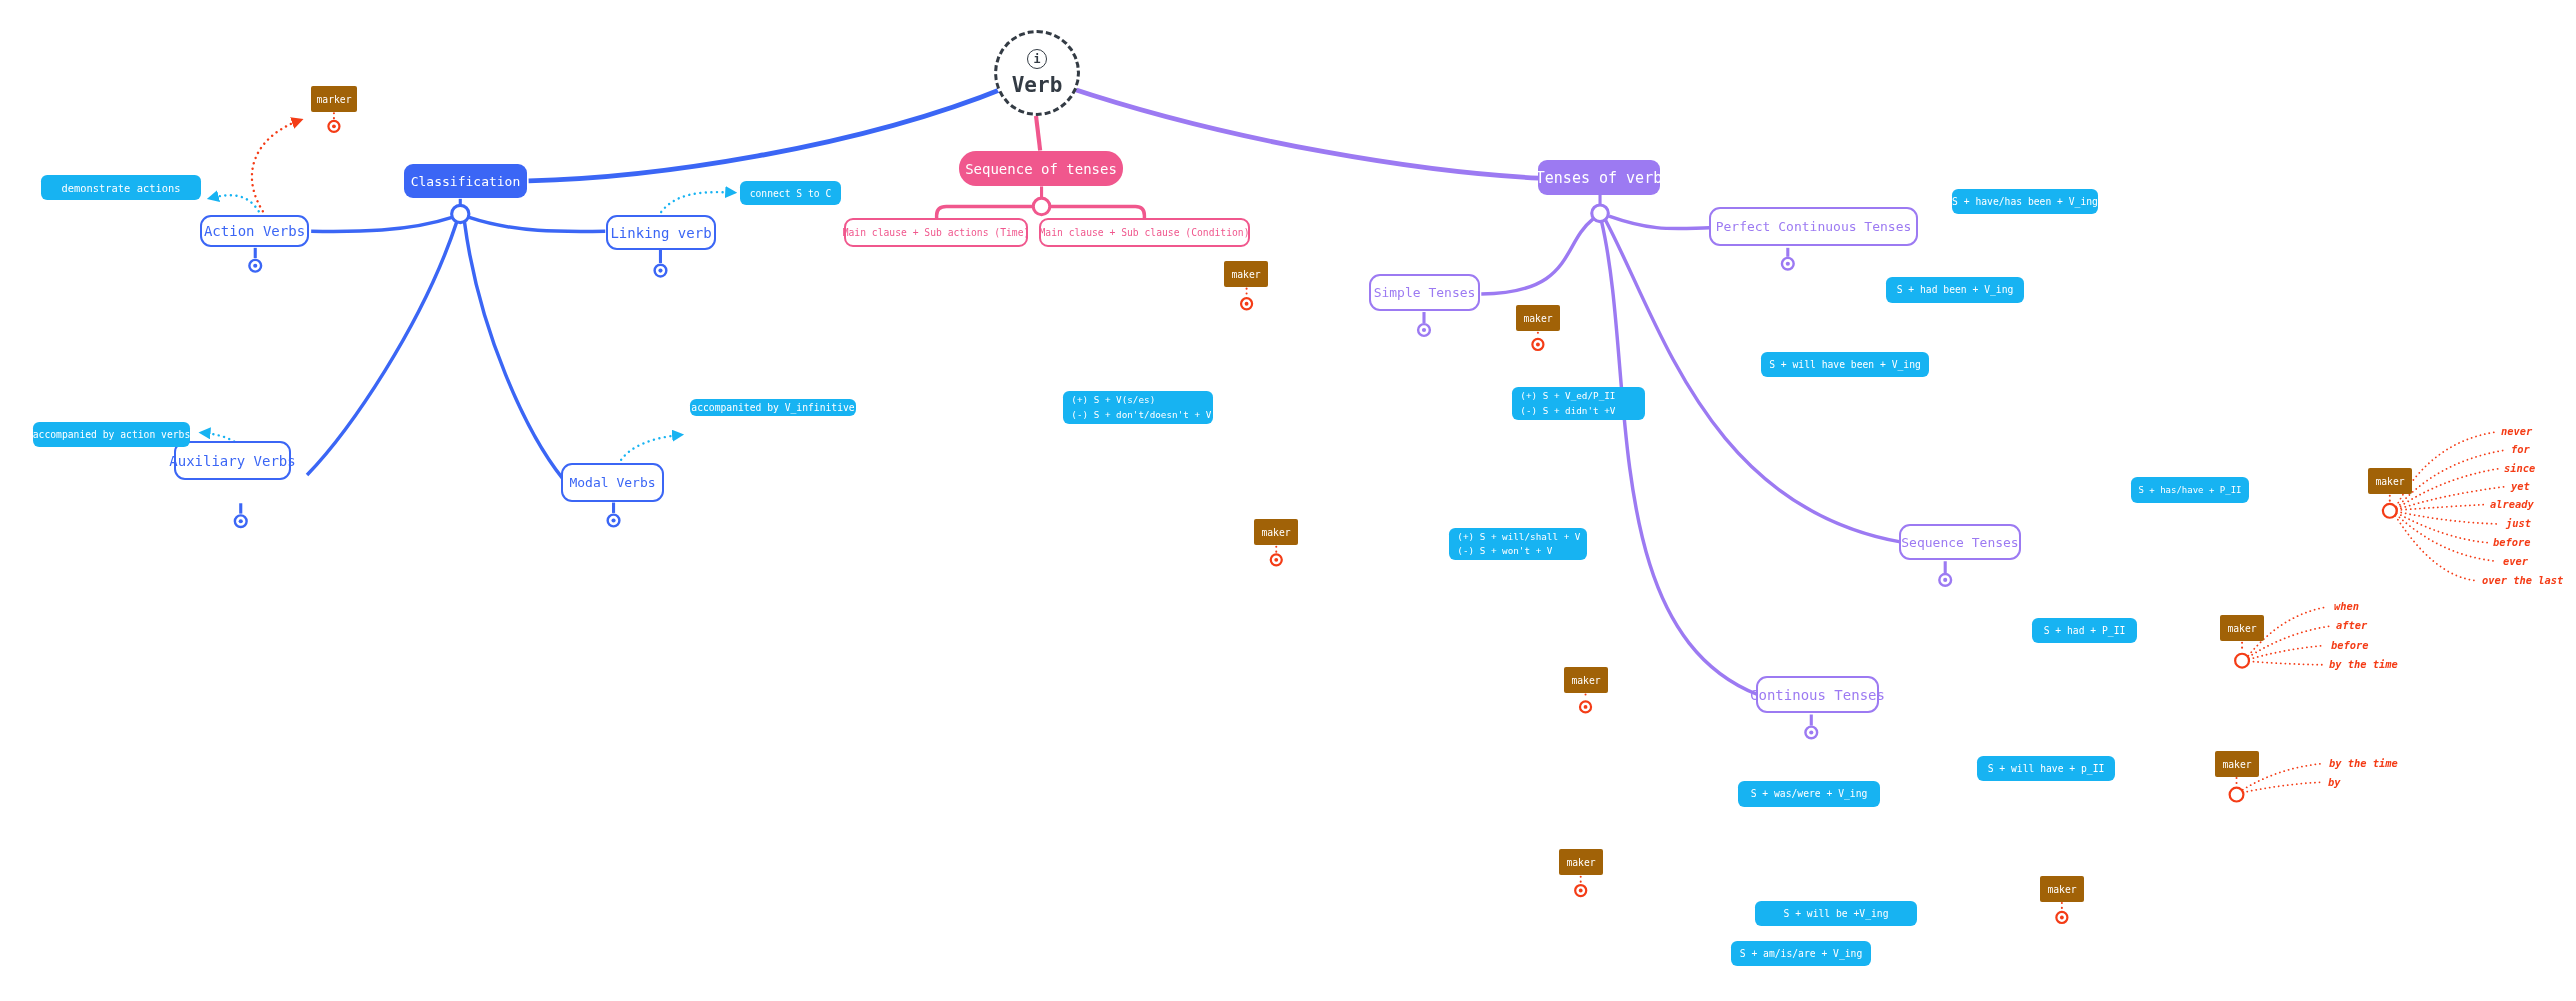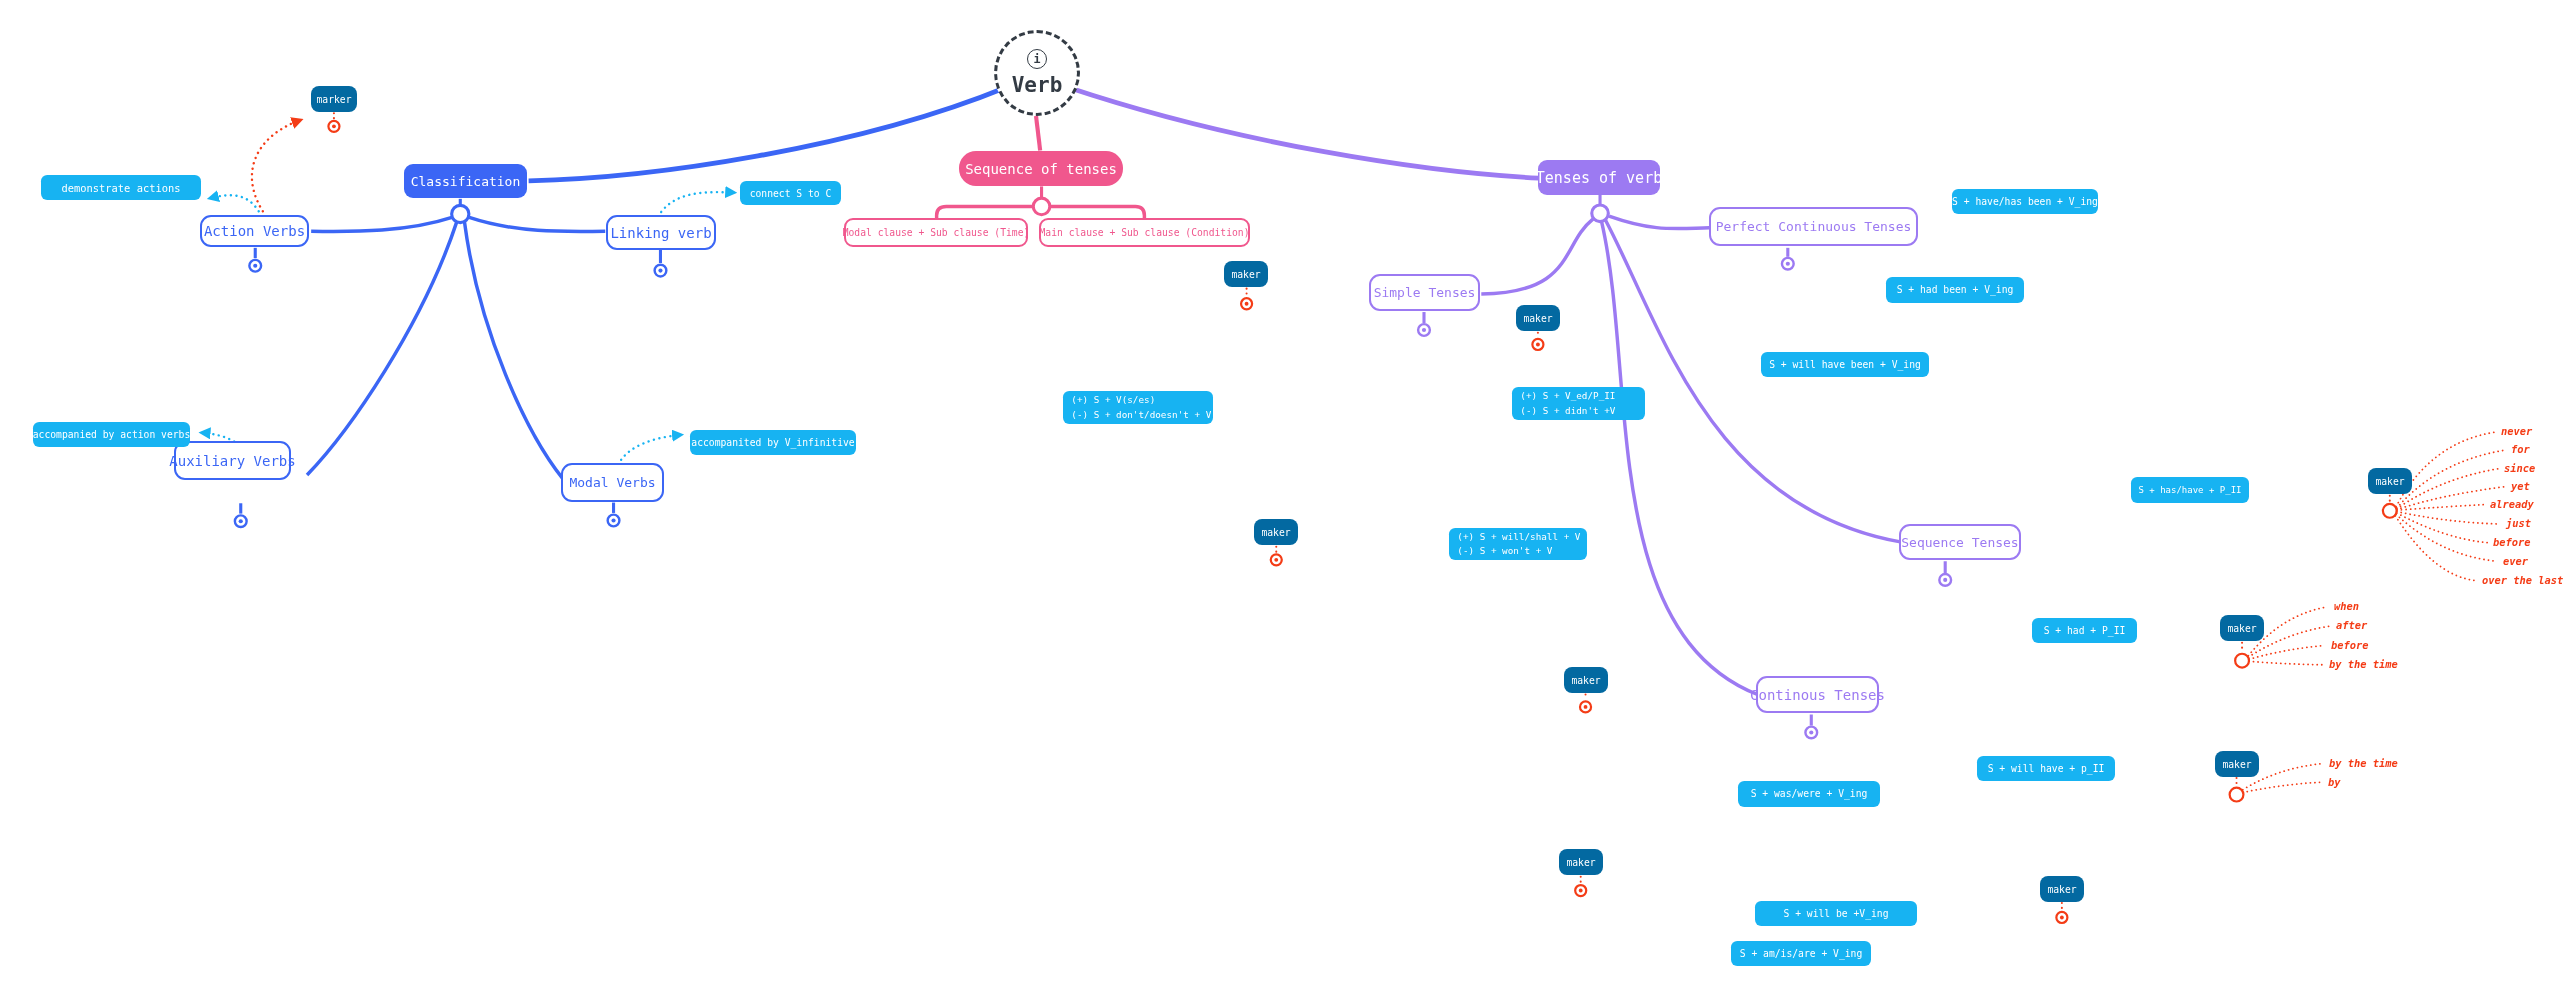--- a/index.html
+++ b/index.html
@@ -9,21 +9,21 @@
   .root{border:3.1px dashed #333b44;border-radius:50%;flex-direction:column;gap:4.1px;background:#fff;color:#333b44;font-weight:bold;font-size:21px;}
   .info-badge{width:18.6px;height:18.6px;border:1.7px solid #333b44;border-radius:50%;display:flex;align-items:center;justify-content:center;font-size:11.7px;font-weight:bold;font-style:normal;}
   .filled-blue{background:#3b66f5;color:#fff;border-radius:9px;font-size:13px;}
   .filled-pink{background:#f0578d;color:#fff;border-radius:17px;font-size:14px;}
   .filled-purple{background:#9c7af2;color:#fff;border-radius:9px;font-size:15px;}
   .child-blue{background:#fff;border:2.8px solid #3b66f5;color:#3b66f5;border-radius:11px;font-size:14px;}
   .child-pink{background:#fff;border:2.4px solid #f0578d;color:#f0578d;border-radius:9px;font-size:9.7px;}
   .child-purple{background:#fff;border:2.8px solid #9c7af2;color:#9c7af2;border-radius:11px;font-size:13px;}
   .cyan-label{background:#17b3f2;color:#fff;border-radius:6.2px;font-size:9.7px;}
   .cyan-label2{background:#17b3f2;color:#fff;border-radius:6.2px;font-size:9.3px;flex-direction:column;align-items:flex-start;justify-content:center;padding-left:8.3px;line-height:14.5px;}
-  .maker{background:#0369a1;color:#fff;border-radius:8px;font-size:9.7px;text-align:center;}
+  .maker{background:#a16207;color:#fff;border-radius:2px;font-size:9.7px;text-align:center;}
   .fan-word{position:absolute;color:#f43c16;font-style:italic;font-weight:bold;font-size:10.4px;z-index:3;white-space:nowrap;}
 </style>
 </head>
 <body>
 
 <div id="canvas">
 
 <svg id="wires" width="2576" height="1001" viewBox="0 0 3730 1450">
   <defs>
     <marker id="arr-cyan" viewBox="0 0 10 10" refX="7" refY="5" markerWidth="5" markerHeight="5" orient="auto">
@@ -164,33 +164,33 @@
     <span>Verb</span>
   </div>
 
   <div class="node filled-blue" style="left:404px;top:164px;width:123px;height:34px;">Classification</div>
   <div class="node child-blue" style="left:200px;top:215px;width:109px;height:32px;">Action Verbs</div>
   <div class="node child-blue" style="left:606px;top:215px;width:110px;height:35px;">Linking verb</div>
   <div class="node child-blue" style="left:174px;top:441px;width:117px;height:39px;">Auxiliary Verbs</div>
   <div class="node child-blue" style="left:561px;top:463px;width:103px;height:39px;font-size:13px;">Modal Verbs</div>
 
   <div class="node filled-pink" style="left:959px;top:151px;width:164px;height:35px;">Sequence of tenses</div>
-  <div class="node child-pink" style="left:844px;top:218px;width:184px;height:29px;">Modal clause + Sub clause (Time)</div>
+  <div class="node child-pink" style="left:844px;top:218px;width:184px;height:29px;">Main clause + Sub actions (Time)</div>
   <div class="node child-pink" style="left:1039px;top:218px;width:211px;height:29px;">Main clause + Sub clause (Condition)</div>
 
   <div class="node filled-purple" style="left:1538px;top:160px;width:122px;height:35px;">Tenses of verb</div>
   <div class="node child-purple" style="left:1369px;top:274px;width:111px;height:37px;">Simple Tenses</div>
   <div class="node child-purple" style="left:1709px;top:207px;width:209px;height:39px;">Perfect Continuous Tenses</div>
   <div class="node child-purple" style="left:1899px;top:524px;width:122px;height:36px;">Sequence Tenses</div>
   <div class="node child-purple" style="left:1756px;top:676px;width:123px;height:37px;font-size:14px;">Continous Tenses</div>
 
   <div class="node cyan-label" style="left:41px;top:175px;width:160px;height:25px;font-size:10.4px;">demonstrate actions</div>
   <div class="node cyan-label" style="left:740px;top:181px;width:101px;height:24px;">connect S to C</div>
   <div class="node cyan-label" style="left:33px;top:422px;width:157px;height:25px;">accompanied by action verbs</div>
-  <div class="node cyan-label" style="left:690px;top:430px;width:166px;height:25px;">accompanited by V_infinitive</div>
+  <div class="node cyan-label" style="left:690px;top:399px;width:166px;height:17px;">accompanited by V_infinitive</div>
 
   <div class="node cyan-label" style="left:1952px;top:189px;width:146px;height:25px;">S + have/has been + V_ing</div>
   <div class="node cyan-label" style="left:1886px;top:277px;width:138px;height:25.6px;">S + had been + V_ing</div>
   <div class="node cyan-label" style="left:1761px;top:352px;width:168px;height:25px;">S + will have been + V_ing</div>
   <div class="node cyan-label2" style="left:1063px;top:391px;width:150px;height:33px;">
     <span>(+) S + V(s/es)</span>
     <span>(-) S + don't/doesn't + V</span>
   </div>
   <div class="node cyan-label2" style="left:1512px;top:387px;width:133px;height:33px;">
     <span>(+) S + V_ed/P_II</span>

